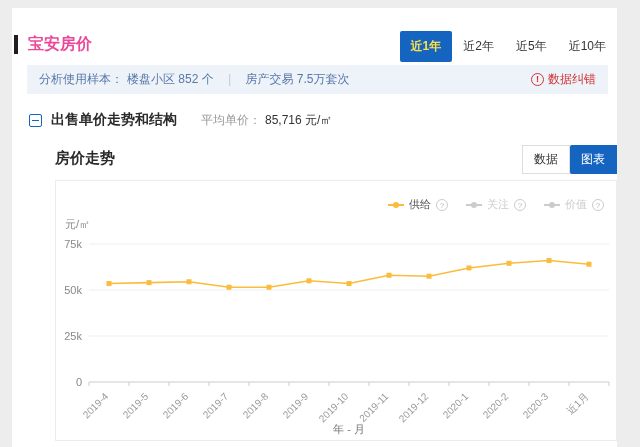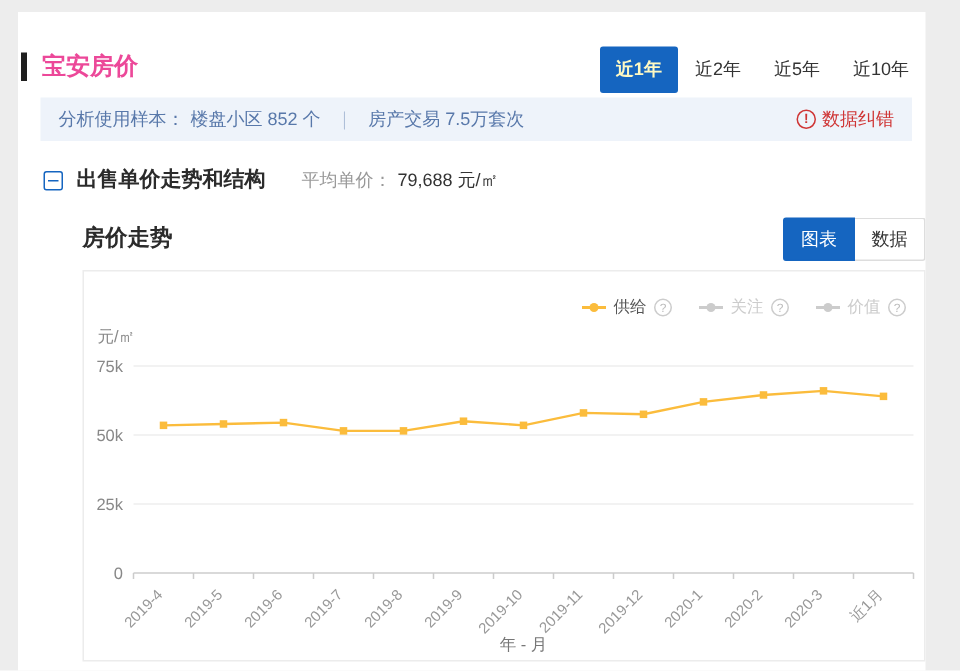--- a/index.html
+++ b/index.html
@@ -16,21 +16,21 @@
     background:#ffffff;
   }
   
   .title-accent { position:absolute; left:2px; top:27px; width:4px; height:19px; background:#1f1f1f; }
   .page-title { position:absolute; left:16px; top:26px; font-size:16px; font-weight:bold; color:#ec4899; }
   .tabs { position:absolute; right:0px; top:23px; display:flex; align-items:center; }
   .tab {
     border:none; background:transparent; font-size:12px; color:#333;
     padding:7px 11px; cursor:pointer; font-family:inherit; border-radius:2px; white-space:nowrap;
   }
-  .tab.active { color:#fef9c3; font-weight:bold; }
+  .tab.active { color:#fde047; font-weight:bold; }
   
   .info-bar {
     position:absolute; left:15px; top:57px; width:581px; height:29px;
     background:#eef3fa; display:flex; align-items:center; padding:0 12px;
     font-size:12px;
   }
   .info-text { color:#5878aa; display:flex; align-items:center; gap:4px; }
   .info-divider { color:#aebfd8; margin:0 6px; }
   .error-link { margin-left:auto; display:flex; align-items:center; gap:4px; color:#cf3434; font-size:12px; text-decoration:none; cursor:pointer; }
   .err-icon {
@@ -105,28 +105,28 @@
     <a class="error-link">
       <span class="err-icon">!</span>
       <span>数据纠错</span>
     </a>
   </div>
 
   <div class="section-header">
     <span class="collapse-icon"></span>
     <h2 class="section-title">出售单价走势和结构</h2>
     <span class="avg-label">平均单价：</span>
-    <span class="avg-value">79,688 元/㎡</span>
+    <span class="avg-value">85,716 元/㎡</span>
   </div>
 
   <h3 class="chart-title">房价走势</h3>
 
   <div class="view-toggle">
+    <button class="toggle-btn">数据</button>
     <button class="toggle-btn active" style="background: rgb(21, 101, 192); border-color: rgb(21, 101, 192);">图表</button>
-    <button class="toggle-btn">数据</button>
   </div>
 
   <div class="chart-box">
     <svg id="chart-svg" width="560" height="258" viewBox="0 0 560 258">
         <line x1="33" y1="63" x2="553" y2="63" stroke="#eeeeee"></line>
         <text class="ytick" x="26" y="67" text-anchor="end">75k</text>
         <line x1="33" y1="109" x2="553" y2="109" stroke="#eeeeee"></line>
         <text class="ytick" x="26" y="113" text-anchor="end">50k</text>
         <line x1="33" y1="155" x2="553" y2="155" stroke="#eeeeee"></line>
         <text class="ytick" x="26" y="159" text-anchor="end">25k</text>

